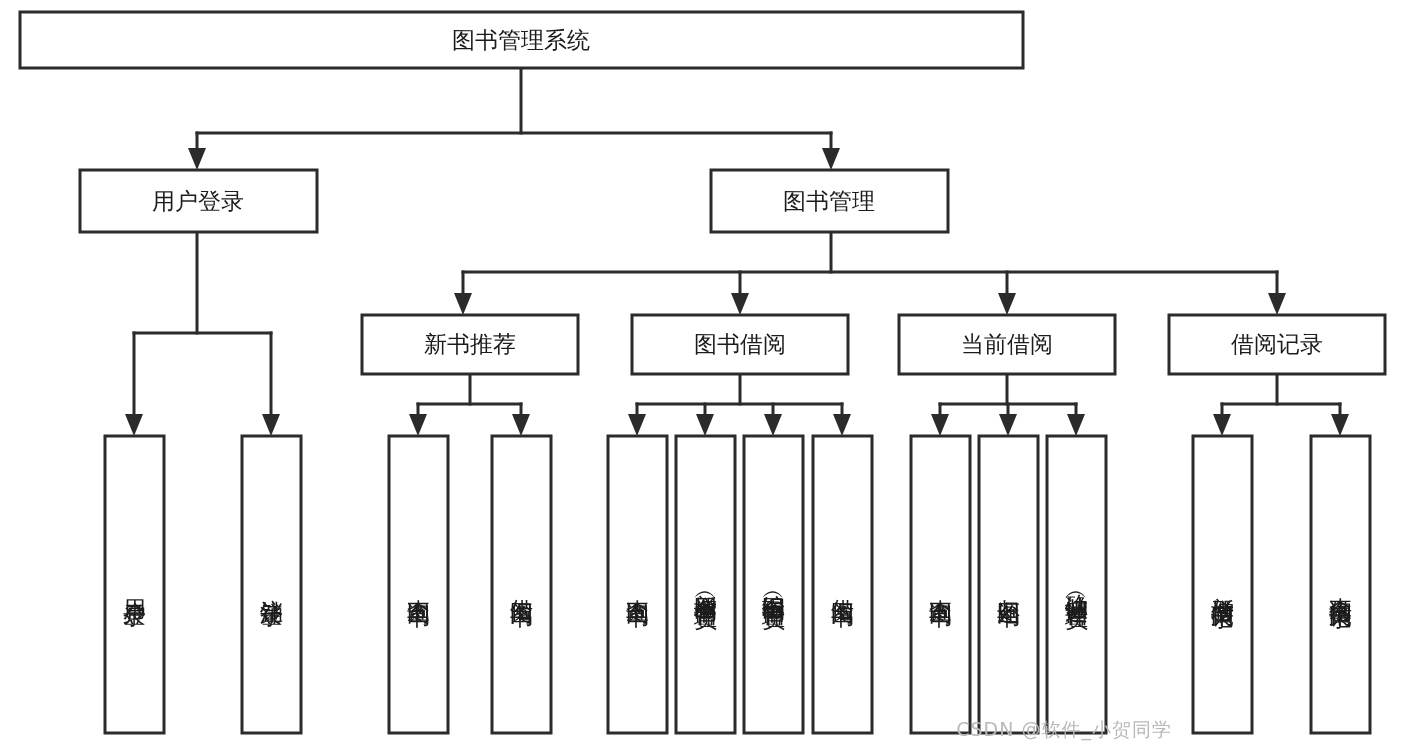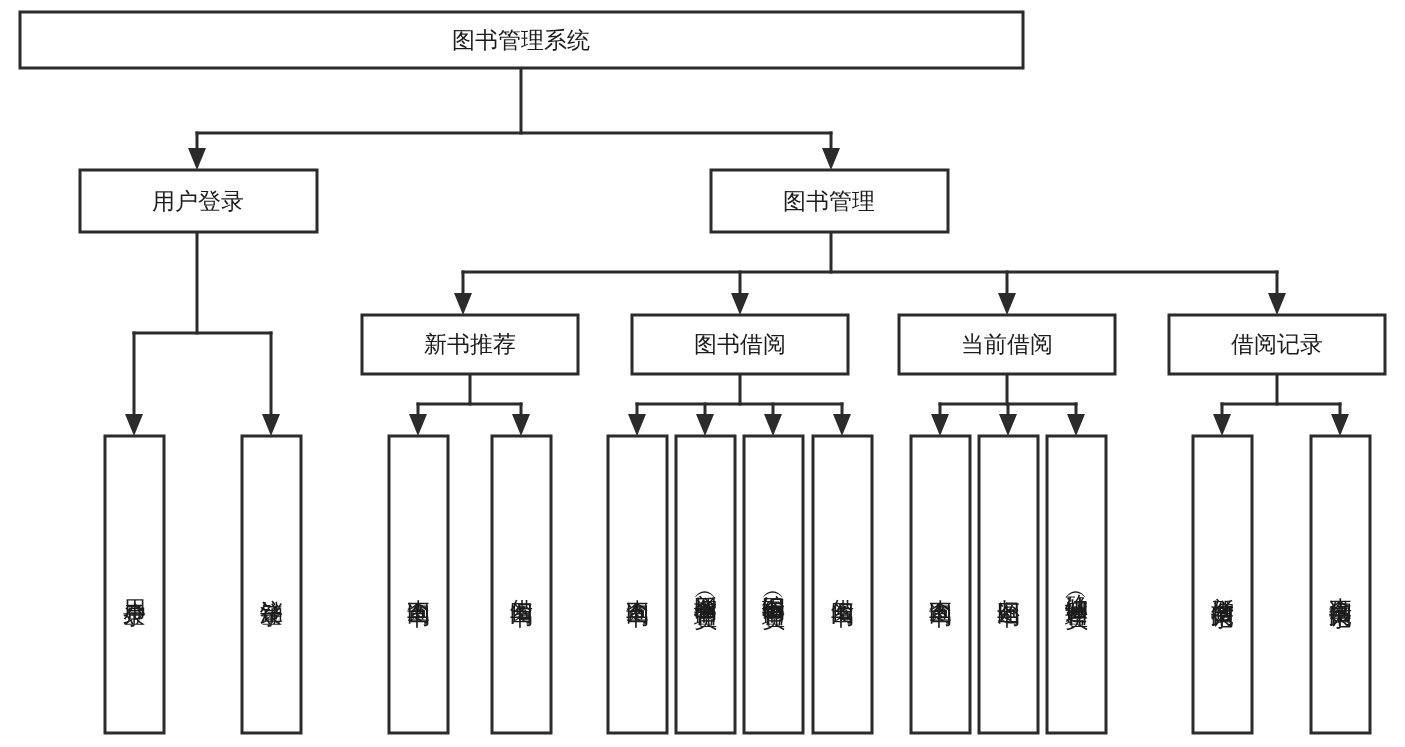--- a/index.html
+++ b/index.html
@@ -221,13 +221,14 @@
   <div class="vlabel" style="left:744px; top:436px; width:59px; height:297px;">编辑图书（管理员）</div>
   <div class="vlabel" style="left:813px; top:436px; width:59px; height:297px;">借阅图书</div>
 
   <div class="vlabel" style="left:911px; top:436px; width:59px; height:297px;">查询图书</div>
   <div class="vlabel" style="left:979px; top:436px; width:59px; height:297px;">归还图书</div>
   <div class="vlabel" style="left:1047px; top:436px; width:59px; height:297px;">确认归还（管理员）</div>
 
   <div class="vlabel" style="left:1193px; top:436px; width:59px; height:297px;">新增借阅记录</div>
   <div class="vlabel" style="left:1311px; top:436px; width:59px; height:297px;">查询借阅记录</div>
 
+  <div id="watermark">CSDN @软件_小贺同学</div>
 </div>
 
 </body></html>

